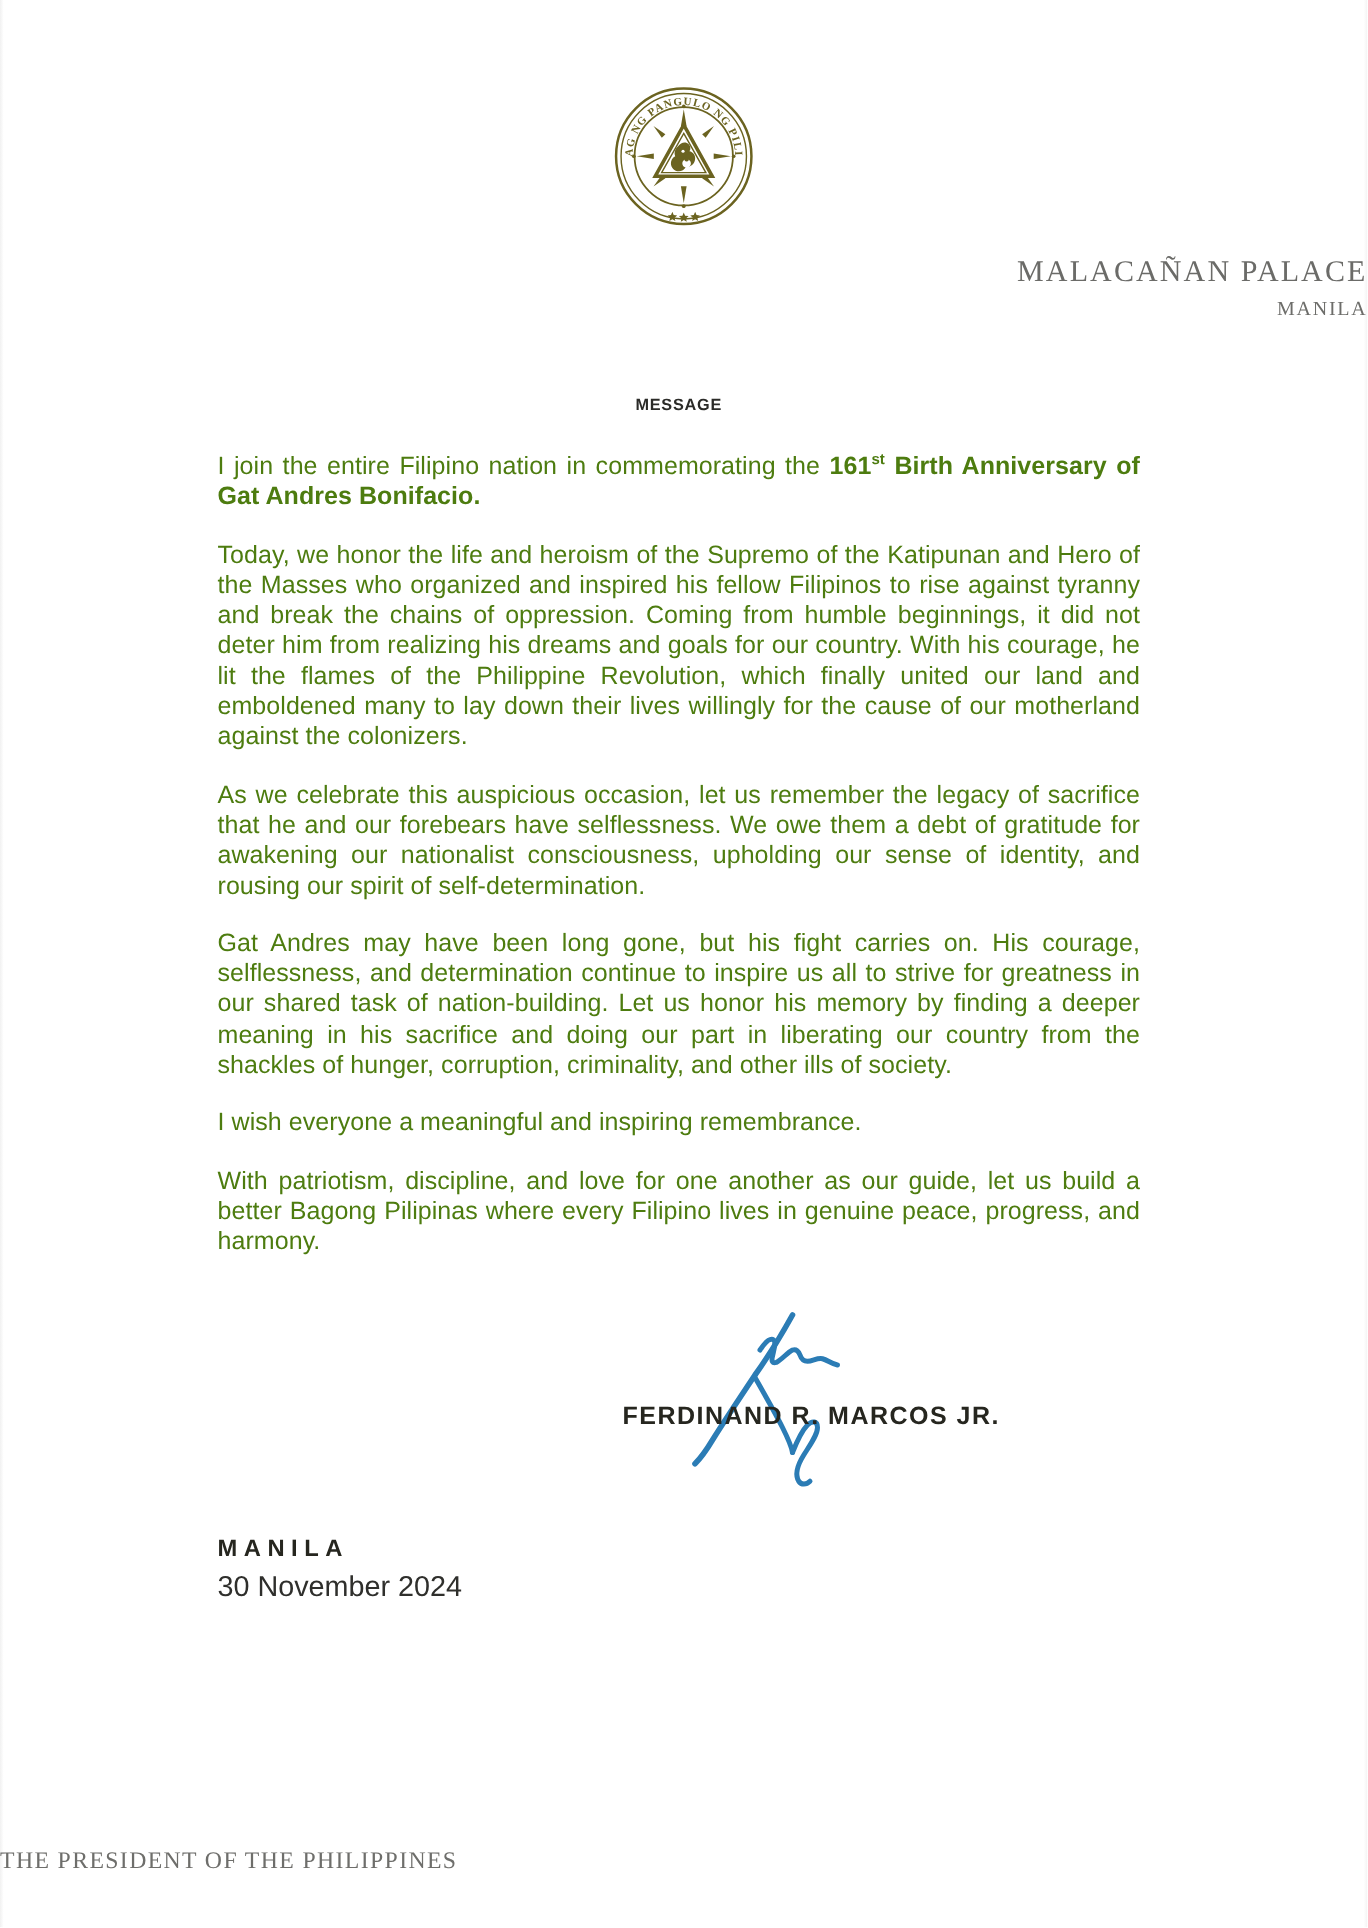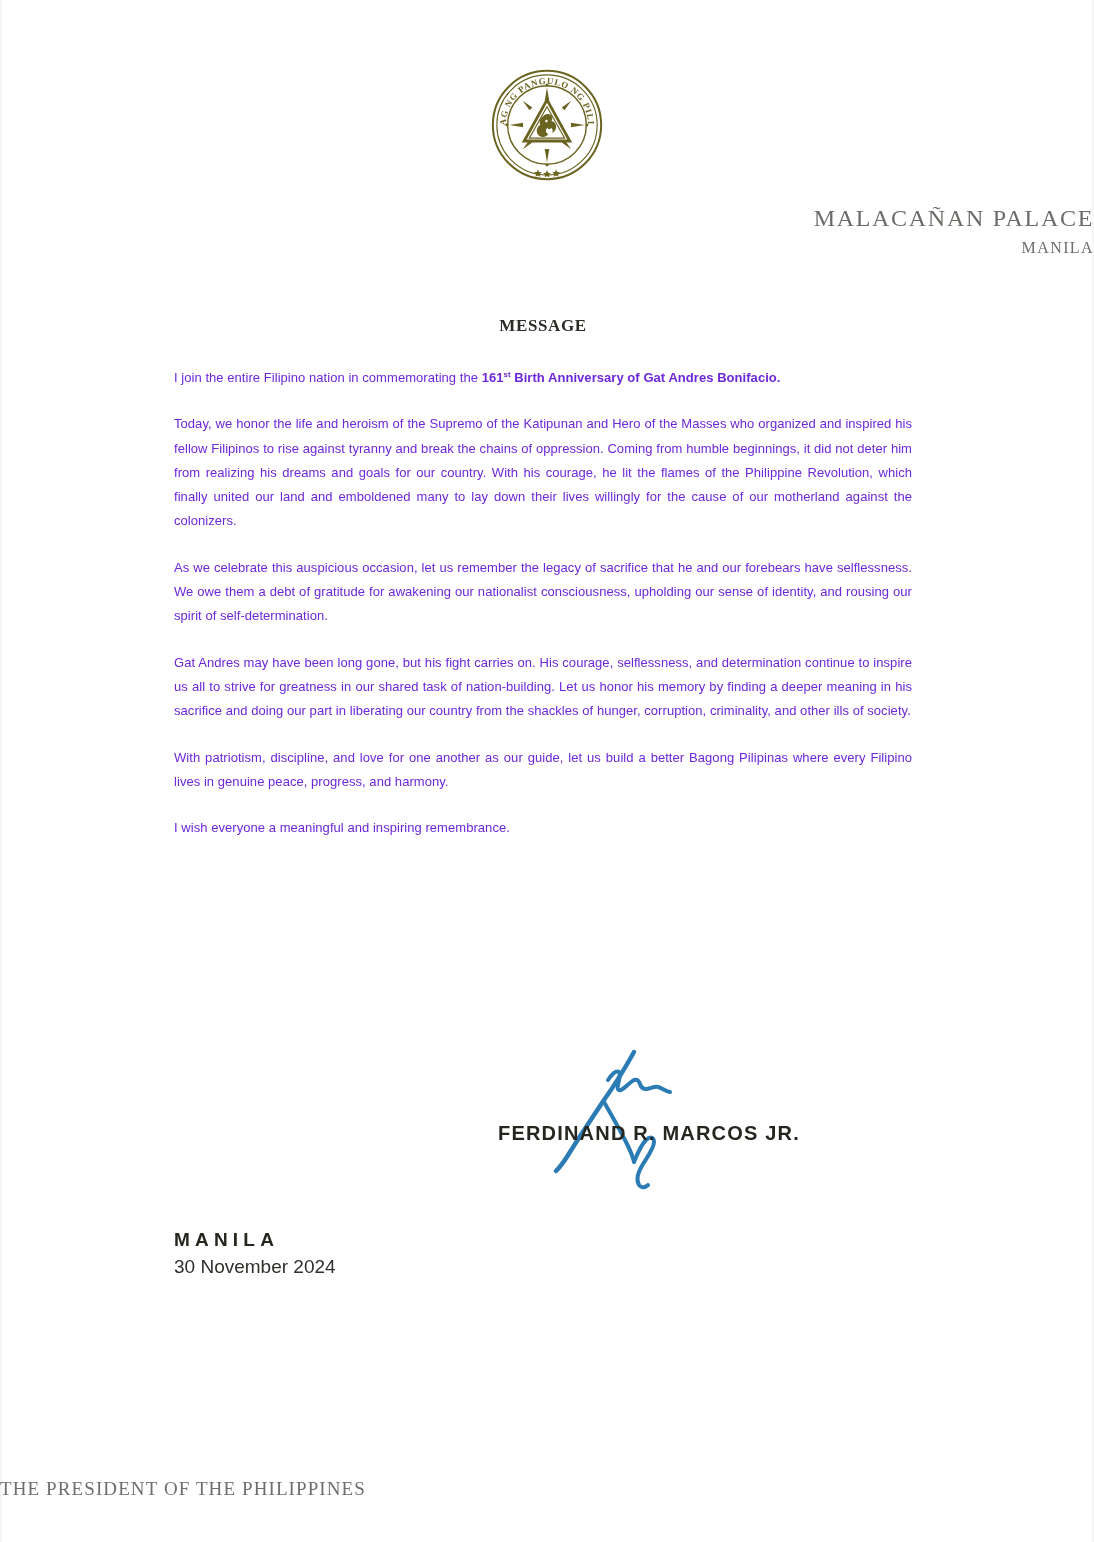--- a/index.html
+++ b/index.html
@@ -71,32 +71,31 @@
 
   
   .body-block {
     position: absolute;
     left: 174px;
     top: 316px;
     width: 738px;
   }
   .msg-title {
     text-align: center;
-    font-size: 17px;
+    font-size: 13px;
     font-weight: bold;
     letter-spacing: 0.6px;
     color: #2b2b28;
     margin-bottom: 30px;
-    font-family: Liberation Serif, serif;
   }
   p.para {
     margin: 0 0 22px 0;
-    font-size: 13px;
+    font-size: 20px;
     line-height: 24.3px;
-    color: #6d28d9;
+    color: #4d7c0f;
     text-align: justify;
     text-justify: inter-word;
     letter-spacing: 0.05px;
   }
   p.para:last-child { margin-bottom: 0; }
   .b { font-weight: bold; }
   .i { }
   sup.ord {
     font-size: 0.60em;
     vertical-align: super;
@@ -141,21 +140,21 @@
     top: 1228px;
   }
   .pd-place {
     font-size: 19px;
     font-weight: bold;
     letter-spacing: 5.2px;
     color: #26261f;
     line-height: 1.25;
   }
   .pd-date {
-    font-size: 19px;
+    font-size: 23px;
     color: #2f2f2c;
     line-height: 1.3;
     margin-top: 3px;
   }
 
   
   .footer {
     position: absolute;
     left: 0; right: 0;
     top: 1478px;
@@ -241,22 +240,22 @@
     <div class="lh-sub">MANILA</div>
   </div>
 
   <div class="body-block">
     <div class="msg-title">MESSAGE</div>
     <div id="paragraphs">
         <p class="para"><span>I join the entire Filipino nation in commemorating the </span><span class="b">161</span><sup class="ord">st</sup><span class="b"> Birth Anniversary of Gat Andres Bonifacio.</span></p>
         <p class="para"><span>Today, we honor the life and heroism of the </span><span class="i">Supremo of the Katipunan</span><span> and </span><span class="i">Hero of the Masses</span><span> who organized and inspired his fellow Filipinos to rise against tyranny and break the chains of oppression.  Coming from humble beginnings, it did not deter him from realizing his dreams and goals for our country.  With his courage, he lit the flames of the Philippine Revolution, which finally united our land and emboldened many to lay down their lives willingly for the cause of our motherland against the colonizers.</span></p>
         <p class="para"><span>As we celebrate this auspicious occasion, let us remember the legacy of sacrifice that he and our forebears have selflessness.   We owe them a debt of gratitude for awakening our nationalist consciousness, upholding our sense of identity, and rousing our spirit of self-determination.</span></p>
         <p class="para"><span class="i">Gat Andres</span><span> may have been long gone, but his fight carries on.  His courage, selflessness, and determination continue to inspire us all to strive for greatness in our shared task of nation-building.  Let us honor his memory by finding a deeper meaning in his sacrifice and doing our part in liberating our country from the shackles of hunger, corruption, criminality, and other ills of society.</span></p>
+        <p class="para"><span>I wish everyone a meaningful and inspiring remembrance.</span></p>
         <p class="para"><span>With patriotism, discipline, and love for one another as our guide, let us build a better </span><span class="i">Bagong Pilipinas</span><span> where every Filipino lives in genuine peace, progress, and harmony.</span></p>
-        <p class="para"><span>I wish everyone a meaningful and inspiring remembrance.</span></p>
       </div>
   </div>
 
   <div class="sig-block">
     <div class="sig-ink">
       <svg viewBox="0 0 190 160" xmlns="http://www.w3.org/2000/svg">
         <g fill="none" stroke="#2b7cb5" stroke-linecap="round" stroke-linejoin="round">
           <path d="M92,8 C82,26 72,42 62,56 C50,74 38,92 28,108 C22,118 17,124 14,127" stroke-width="4.5"></path>
           <path d="M66,36 C70,30 74,26 77,28 C79,30 77,36 76,41 C75,45 76,47 79,46 C83,44 88,38 92,36
                    C95,35 97,37 98,40 C99,43 101,45 104,45 C108,45 112,42 116,43 C120,44 123,47 128,48" stroke-width="4"></path>

